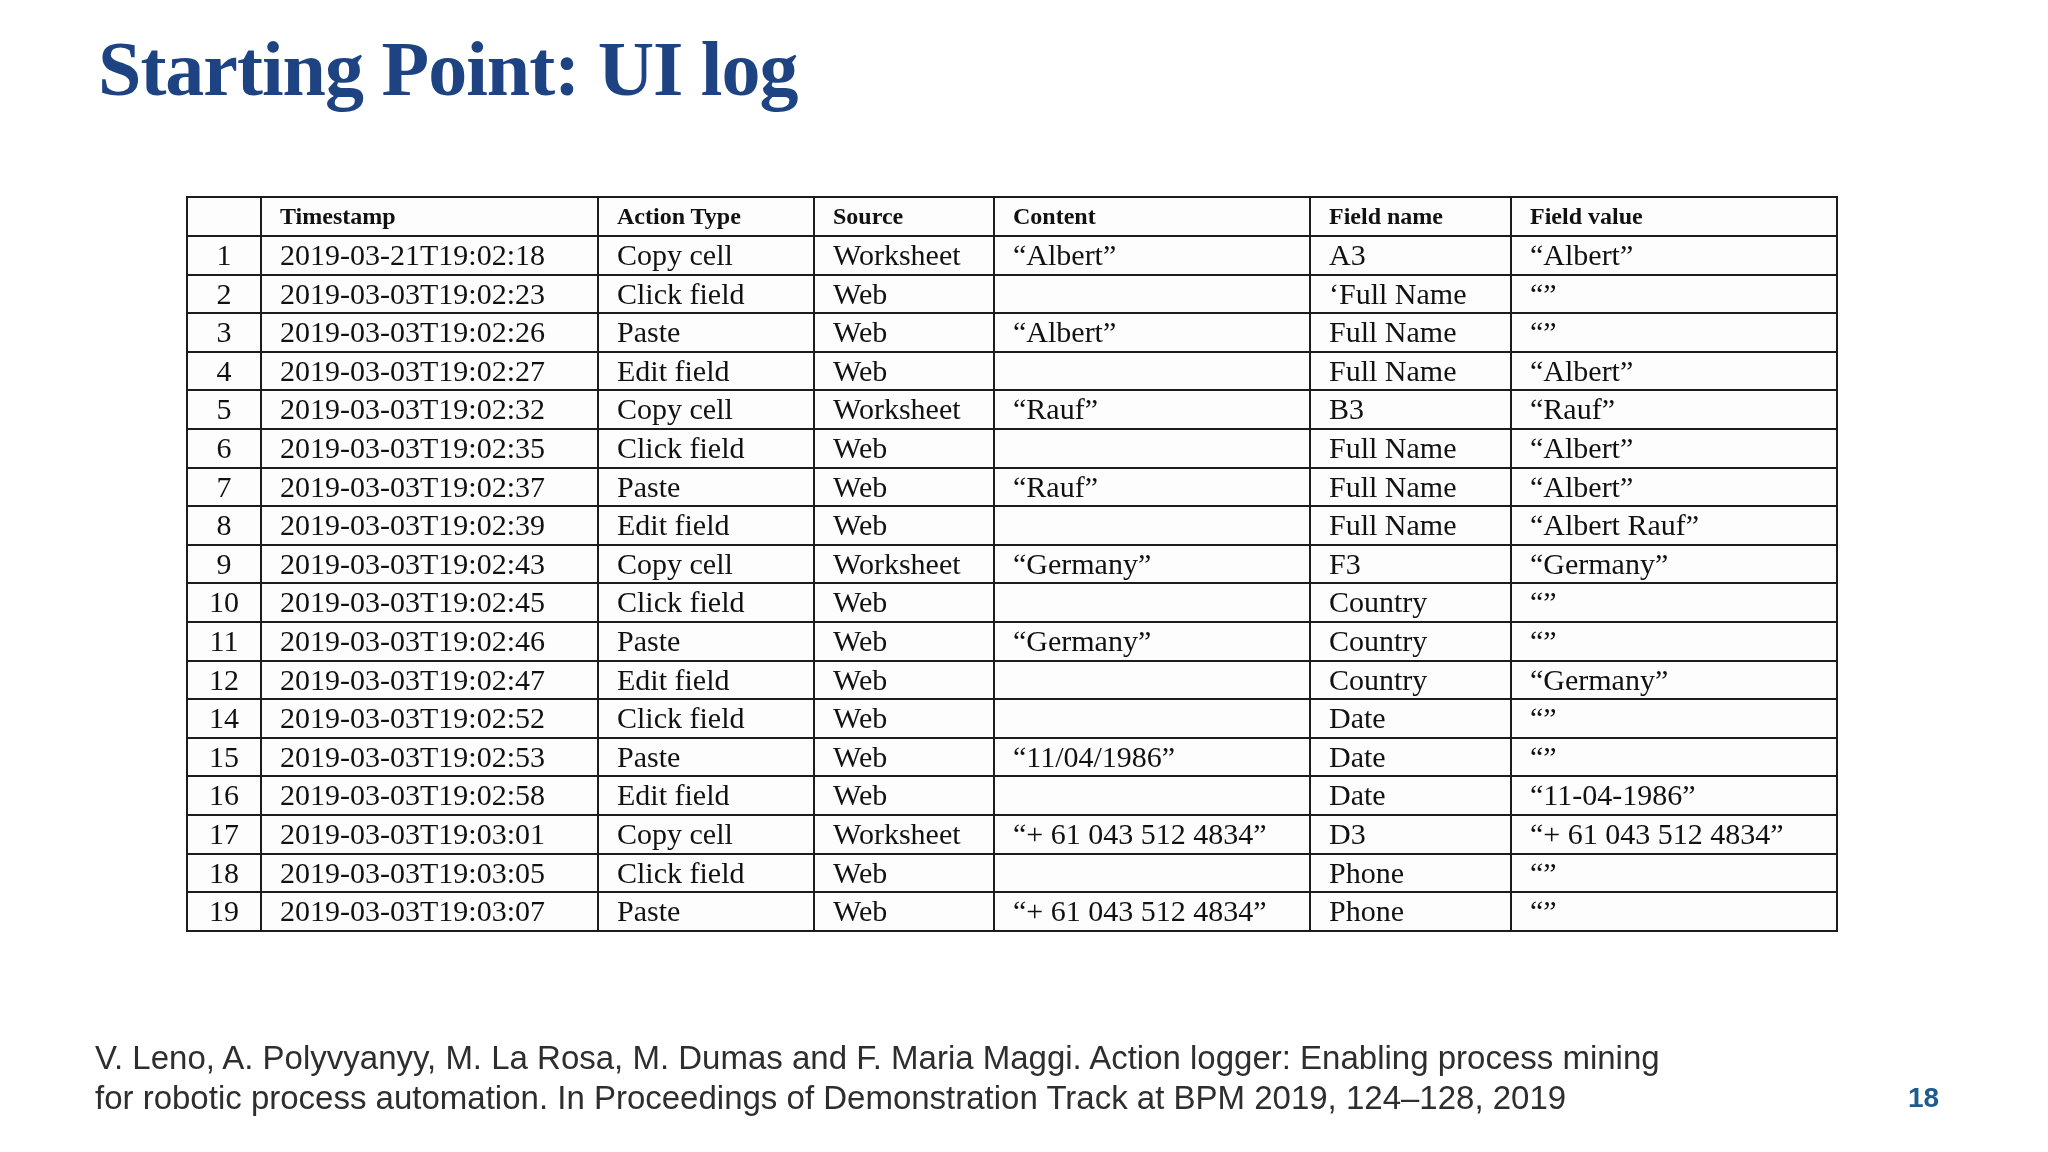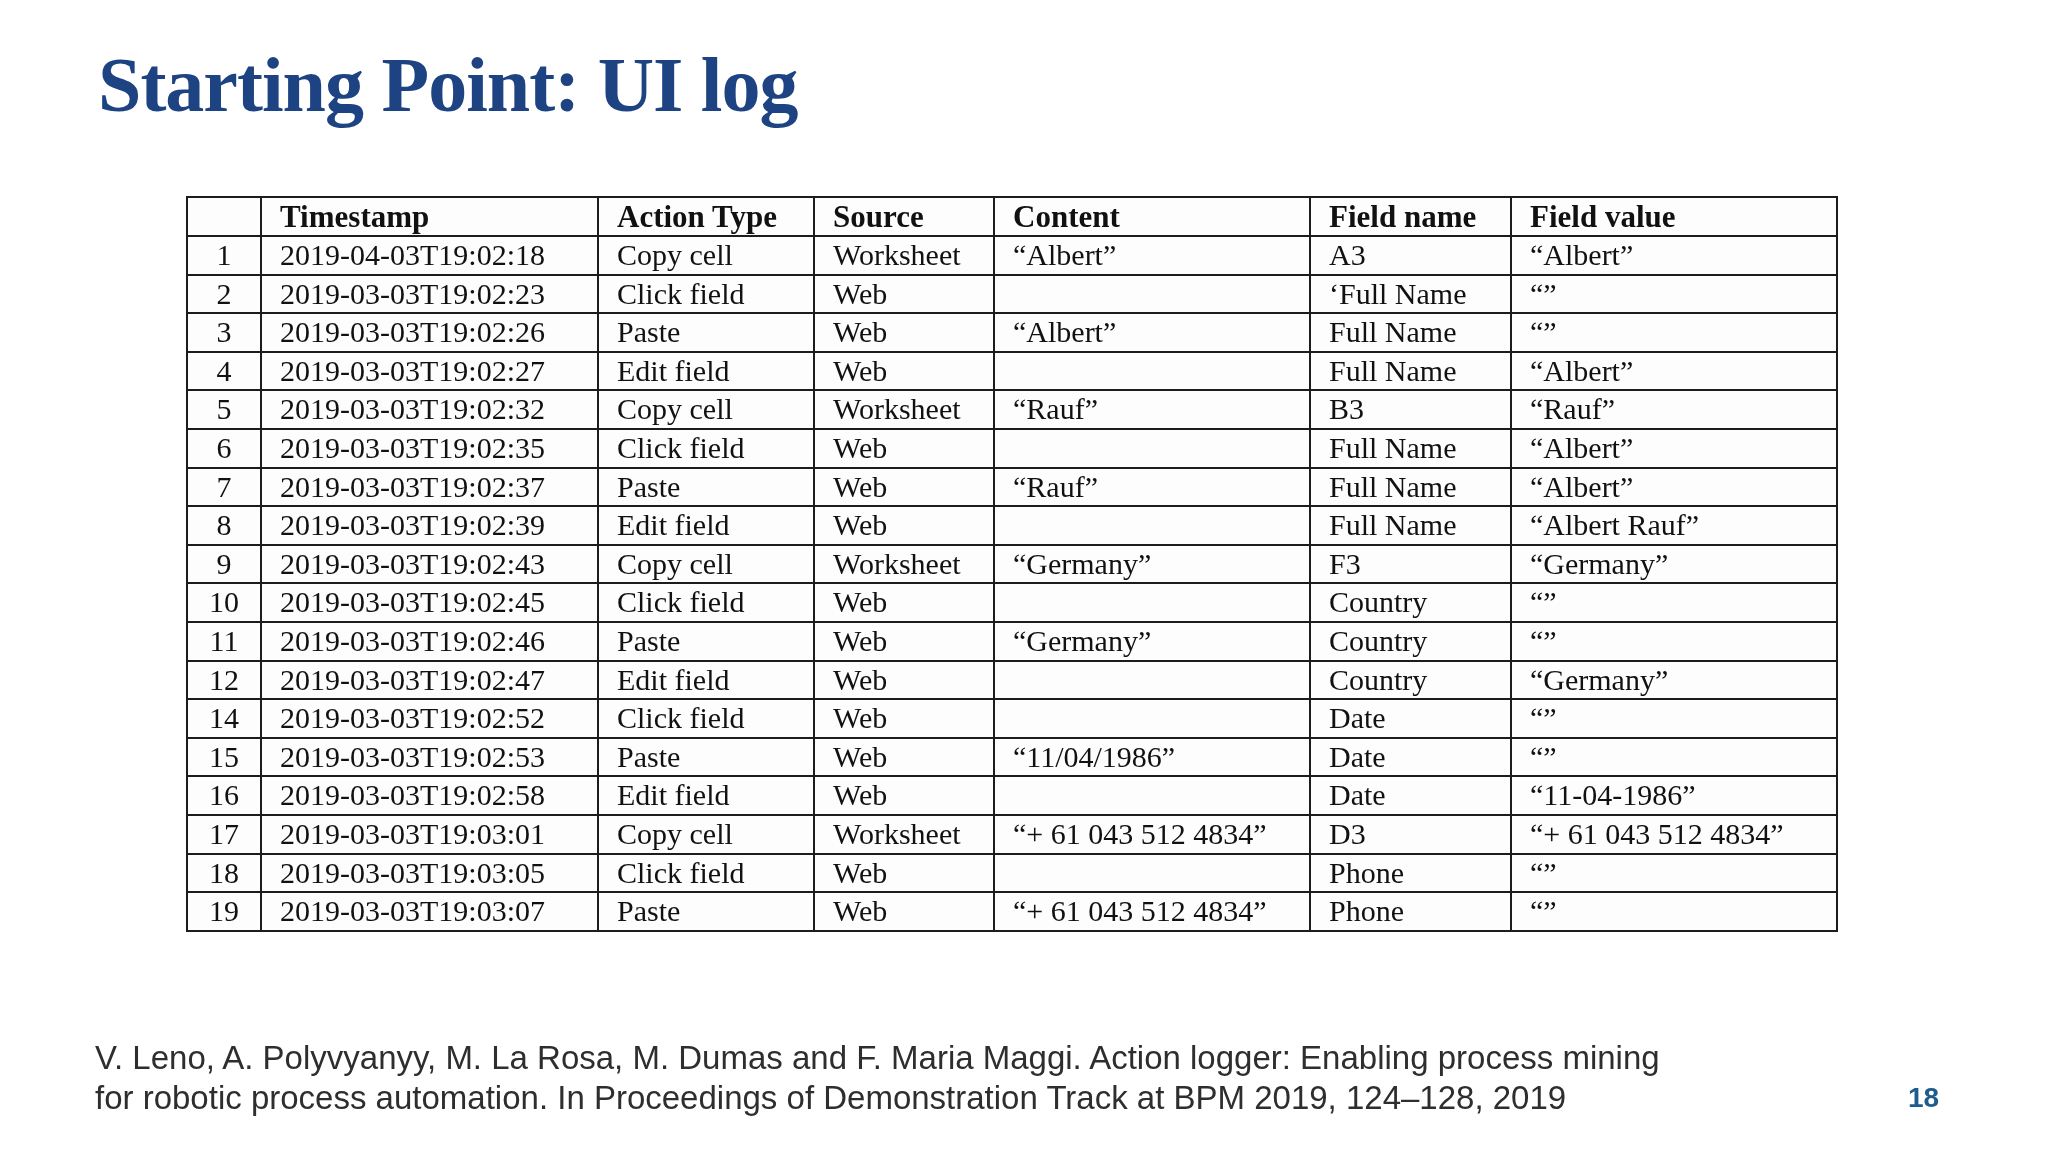--- a/index.html
+++ b/index.html
@@ -7,21 +7,21 @@
     position: relative;
     width: 2048px;
     height: 1152px;
     background: #ffffff;
     overflow: hidden;
     font-family: "Liberation Serif", "DejaVu Serif", serif;
   }
   .slide-title {
     position: absolute;
     left: 98px;
-    top: 40px;
+    top: 24px;
     margin: 0;
     font-family: "Liberation Serif", "DejaVu Serif", serif;
     font-size: 78px;
     font-weight: bold;
     color: #1e4382;
     letter-spacing: -1px;
     white-space: nowrap;
   }
   .log-table {
     position: absolute;
@@ -35,21 +35,21 @@
   }
   .log-table th, .log-table td {
     border: 2px solid #1c1c1c;
     overflow: hidden;
     white-space: nowrap;
     padding: 0 0 0 18px;
     color: #111111;
   }
   .log-table th {
     height: 37px;
-    font-size: 31px;
+    font-size: 24px;
     font-weight: bold;
     text-align: left;
     line-height: 37px;
   }
   .log-table td {
     height: 36.6px;
     font-size: 30px;
     line-height: 36.6px;
     text-align: left;
   }
@@ -100,21 +100,21 @@
           <th>Action Type</th>
           <th>Source</th>
           <th>Content</th>
           <th>Field name</th>
           <th>Field value</th>
         </tr>
     </thead>
     <tbody>
         <tr>
           <td class="rownum">1</td>
-          <td>2019-04-03T19:02:18</td>
+          <td>2019-03-21T19:02:18</td>
           <td>Copy cell</td>
           <td>Worksheet</td>
           <td>“Albert”</td>
           <td>A3</td>
           <td>“Albert”</td>
         </tr>
         <tr>
           <td class="rownum">2</td>
           <td>2019-03-03T19:02:23</td>
           <td>Click field</td>

